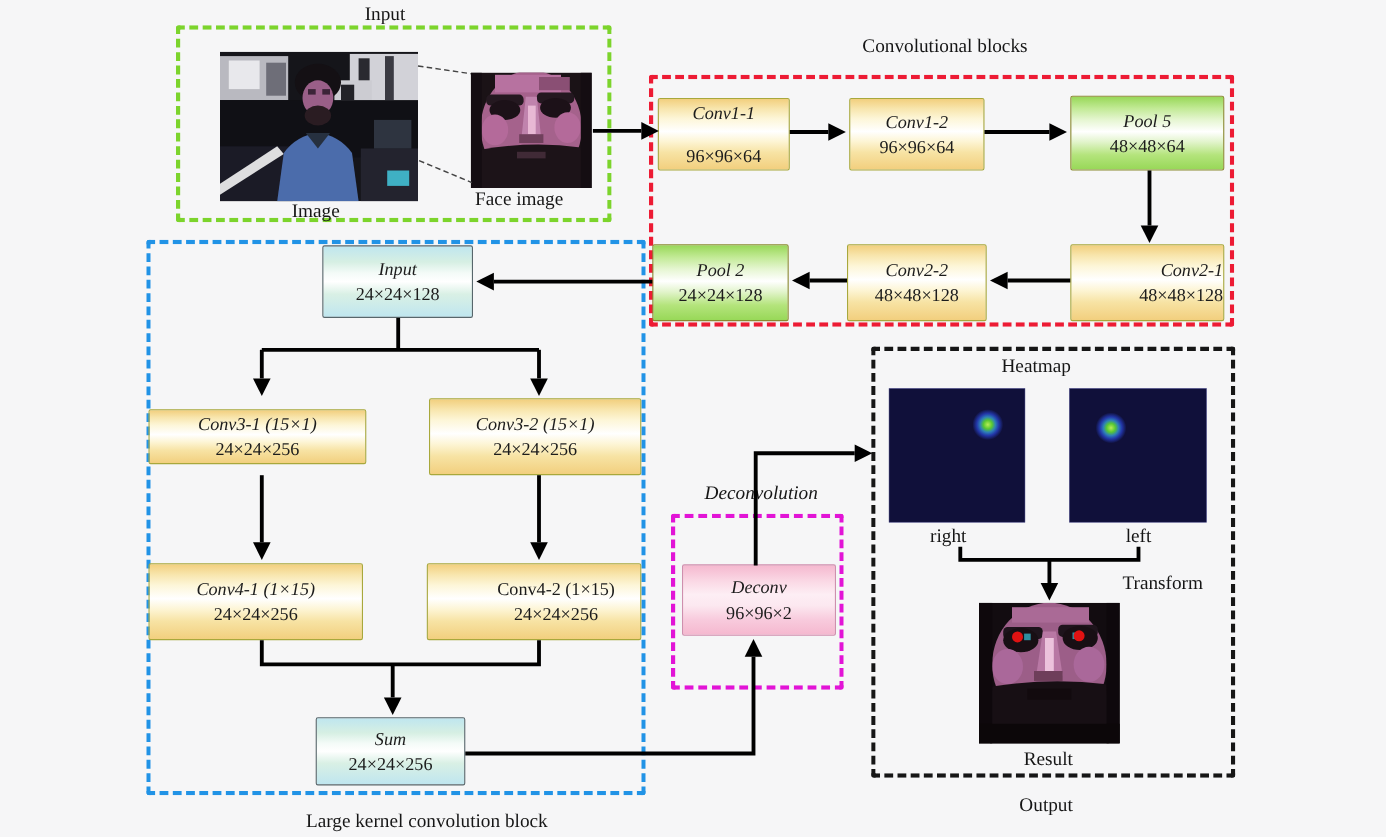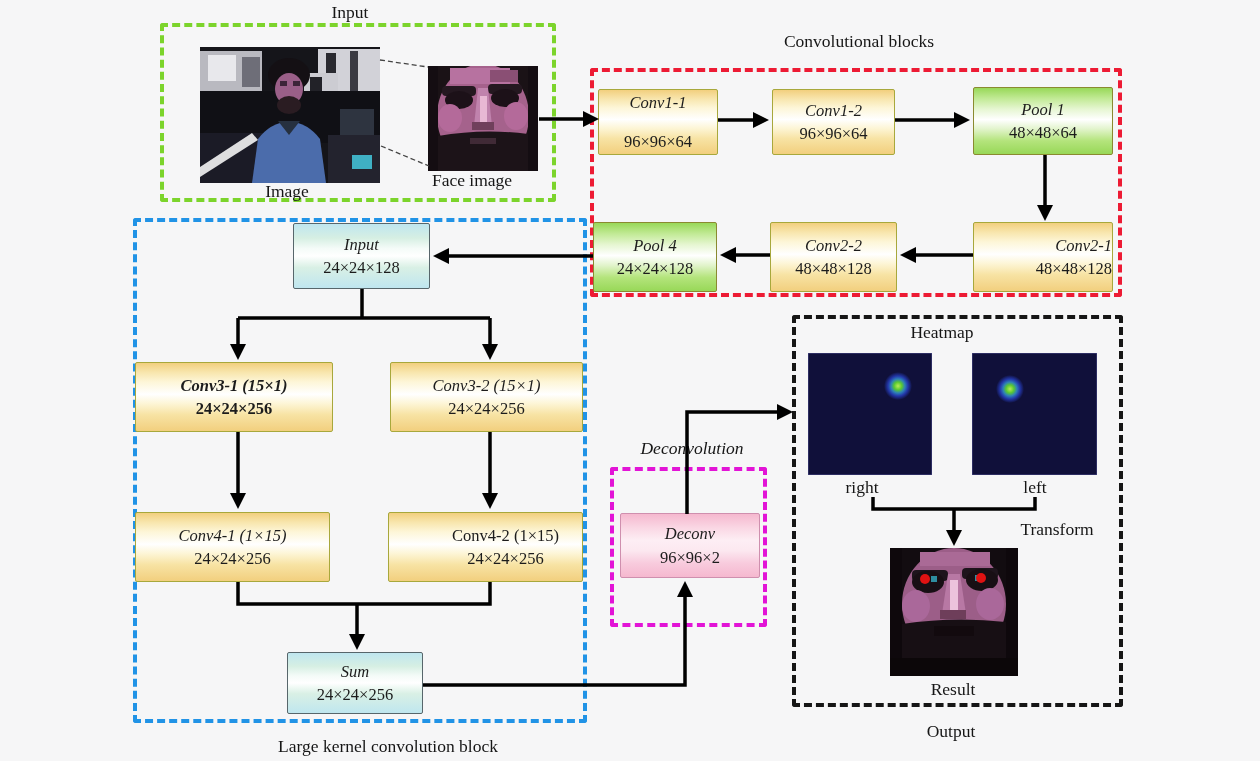--- a/index.html
+++ b/index.html
@@ -49,40 +49,40 @@
 
   <div class="node n-yellow" style="left:598px;top:89px;width:120px;height:66px;gap:16px;">
     <div class="nname">Conv1-1</div>
     <div class="ndims">96×96×64</div>
   </div>
   <div class="node n-yellow" style="left:772px;top:89px;width:123px;height:66px;">
     <div class="nname">Conv1-2</div>
     <div class="ndims">96×96×64</div>
   </div>
   <div class="node n-green" style="left:973px;top:87px;width:140px;height:68px;">
-    <div class="nname">Pool 1</div>
+    <div class="nname">Pool 5</div>
     <div class="ndims">48×48×64</div>
   </div>
   <div class="node n-yellow" style="left:973px;top:222px;width:140px;height:70px;align-items:flex-end;">
     <div class="nname">Conv2-1</div>
     <div class="ndims">48×48×128</div>
   </div>
   <div class="node n-yellow" style="left:770px;top:222px;width:127px;height:70px;">
     <div class="nname">Conv2-2</div>
     <div class="ndims">48×48×128</div>
   </div>
   <div class="node n-green" style="left:593px;top:222px;width:124px;height:70px;">
-    <div class="nname">Pool 4</div>
+    <div class="nname">Pool 2</div>
     <div class="ndims">24×24×128</div>
   </div>
   <div class="node n-blue" style="left:293px;top:223px;width:137px;height:66px;">
     <div class="nname">Input</div>
     <div class="ndims">24×24×128</div>
   </div>
-  <div class="node n-yellow" style="left:135px;top:362px;width:198px;height:70px;font-weight:bold;">
+  <div class="node n-yellow" style="left:135px;top:372px;width:198px;height:50px;">
     <div class="nname">Conv3-1 (15×1)</div>
     <div class="ndims">24×24×256</div>
   </div>
   <div class="node n-yellow" style="left:390px;top:362px;width:193px;height:70px;">
     <div class="nname">Conv3-2 (15×1)</div>
     <div class="ndims">24×24×256</div>
   </div>
   <div class="node n-yellow" style="left:135px;top:512px;width:195px;height:70px;">
     <div class="nname">Conv4-1 (1×15)</div>
     <div class="ndims">24×24×256</div>

